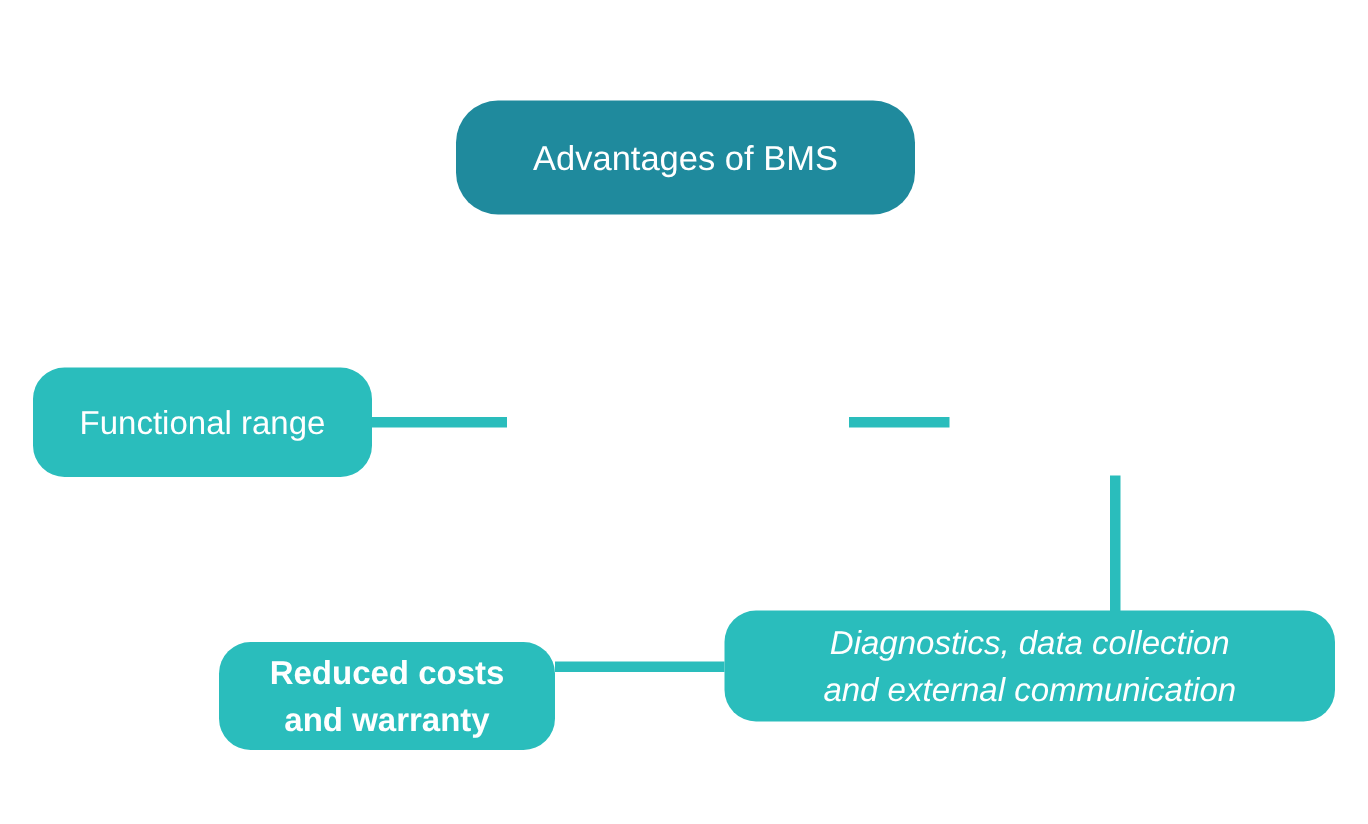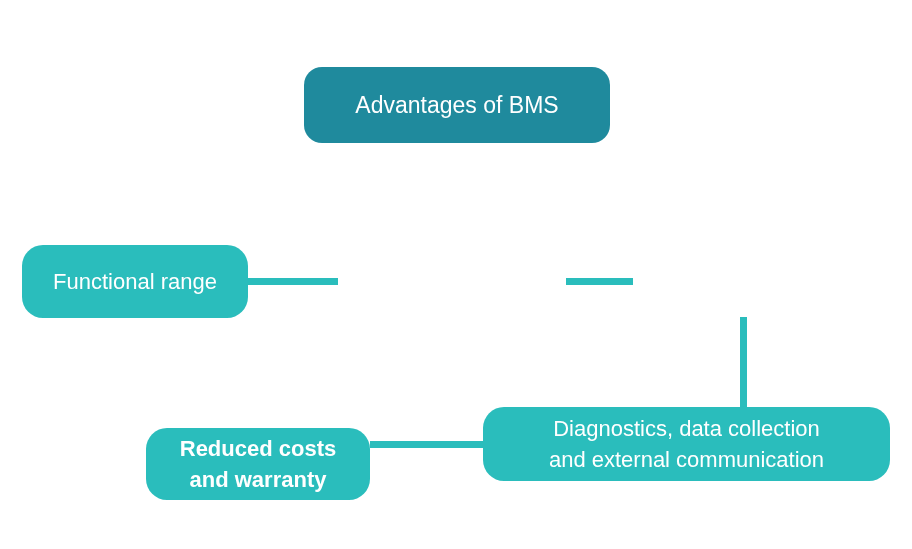--- a/index.html
+++ b/index.html
@@ -24,34 +24,34 @@
     color: var(--text, #ffffff);
     background: var(--node-box, #2ABDBC);
     border-radius: 21px;
     font-size: 22px;
     line-height: 31px;
     white-space: pre-line;
     box-sizing: border-box;
   }
   .node--title {
     background: var(--title-box, #1F8A9D);
-    border-radius: 18px;
+    border-radius: 28px;
     font-size: 23px;
   }
   .connector {
     position: absolute;
     background: var(--connector, #2ABDBC);
   }
   
   #n-title        { left: 304px; top: 67px;  width: 306px; height: 76px; }
   #n-functional   { left: 22px;  top: 245px; width: 226px; height: 73px; }
   #n-life         { left: 338px; top: 245px; width: 228px; height: 72px; }
   #n-performance  { left: 633px; top: 244px; width: 256px; height: 74px; }
   #n-reduced      { left: 146px; top: 428px; width: 224px; height: 72px; font-weight: bold; }
-  #n-diagnostics  { left: 483px; top: 407px; width: 407px; height: 74px; }
+  #n-diagnostics  { left: 483px; top: 407px; width: 407px; height: 74px; font-style: italic; }
   
   #c-func-life    { left: 248px; top: 278px; width: 90px;  height: 7px; }
   #c-life-perf    { left: 566px; top: 278px; width: 67px;  height: 7px; }
   #c-perf-diag    { left: 740px; top: 317px; width: 7px;   height: 91px; }
   #c-reduced-diag { left: 370px; top: 441px; width: 113px; height: 7px; }
 </style>
 </head>
 <body>
 
 <div class="canvas">

